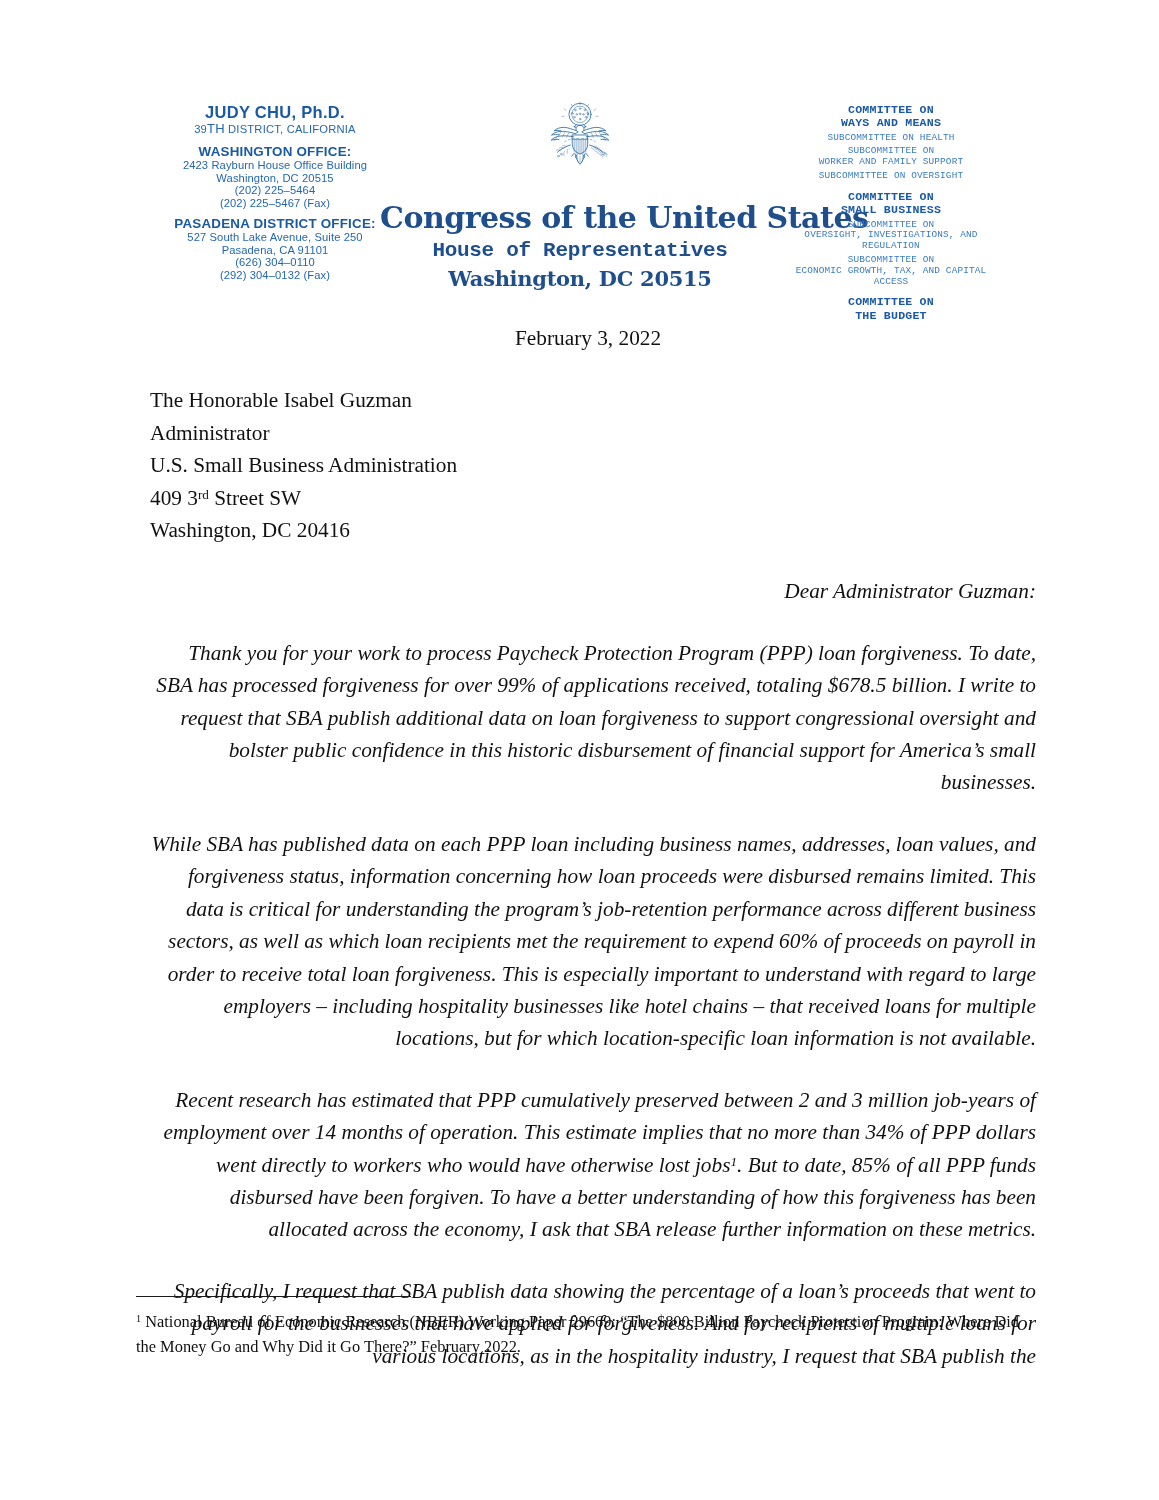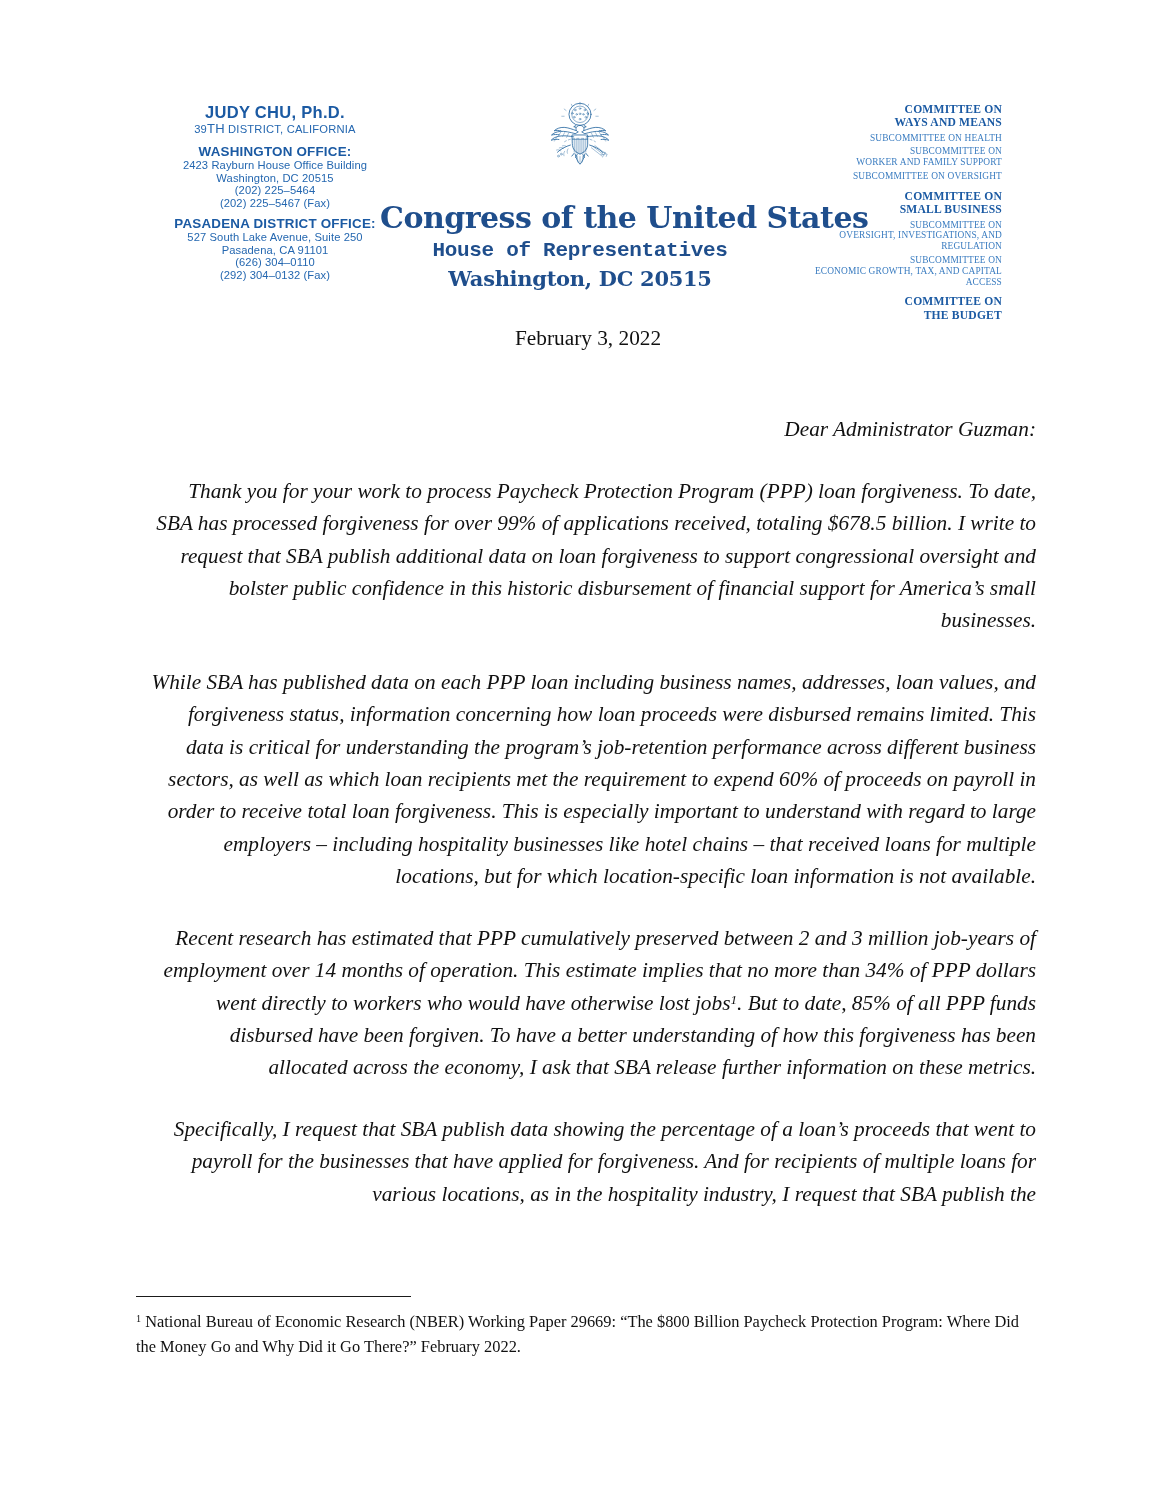--- a/index.html
+++ b/index.html
@@ -103,22 +103,22 @@
     letter-spacing: -0.3px;
     margin-top: 4px;
     white-space: nowrap;
   }
 
   .lh-right {
     position: absolute;
     left: 780px;
     top: 5px;
     width: 222px;
-    text-align: right;
-    font-family: Liberation Serif, serif;
+    text-align: center;
+    font-family: Liberation Mono, monospace;
     color: #1f5fa9;
     line-height: 1.15;
   }
   .cm-title {
     font-size: 11.6px;
     font-weight: bold;
     letter-spacing: 0.2px;
     color: #1b5aa3;
   }
   .cm-sub {
@@ -335,20 +335,27 @@
         <div class="cm-title">THE BUDGET</div>
       </div>
 
     </div>
   </div>
 
   <div class="body-col">
 
     <div class="date-line">February 3, 2022</div>
 
+    <div>
+      <div class="addr-line">The Honorable Isabel Guzman</div>
+      <div class="addr-line">Administrator</div>
+      <div class="addr-line">U.S. Small Business Administration</div>
+      <div class="addr-line"><span>409 3</span><sup class="ord">rd</sup><span> Street SW</span></div>
+      <div class="addr-line">Washington, DC 20416</div>
+    </div>
 
     <div class="blockgap"></div>
 
     <p class="para">Dear Administrator Guzman:</p>
 
     <div class="blockgap"></div>
 
     <p class="para">Thank you for your work to process Paycheck Protection Program (PPP) loan forgiveness. To date, SBA has processed forgiveness for over 99% of applications received, totaling $678.5 billion. I write to request that SBA publish additional data on loan forgiveness to support congressional oversight and bolster public confidence in this historic disbursement of financial support for America’s small businesses.</p>
 
     <div class="blockgap"></div>

